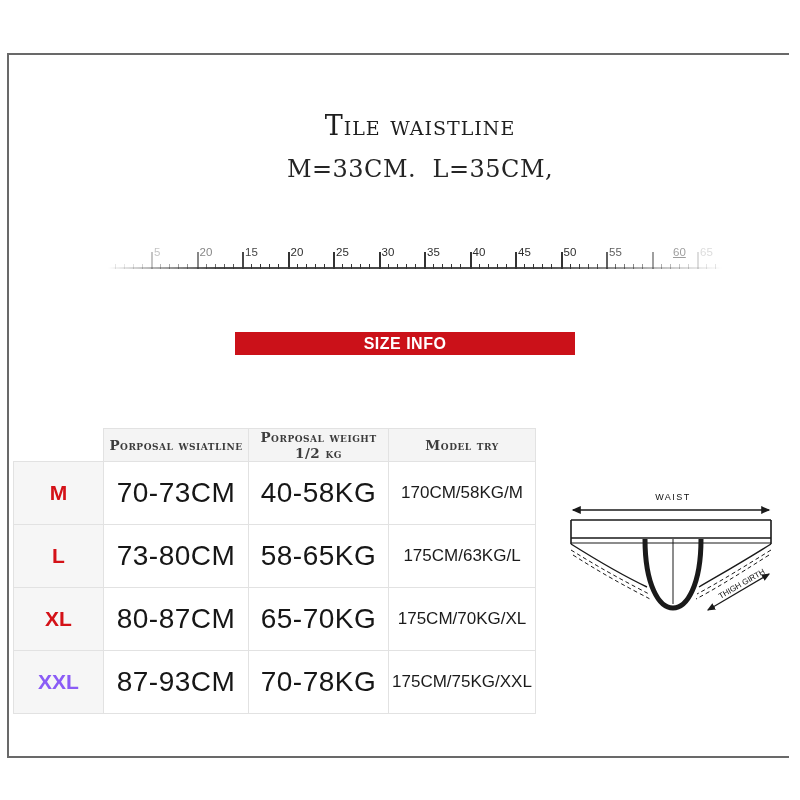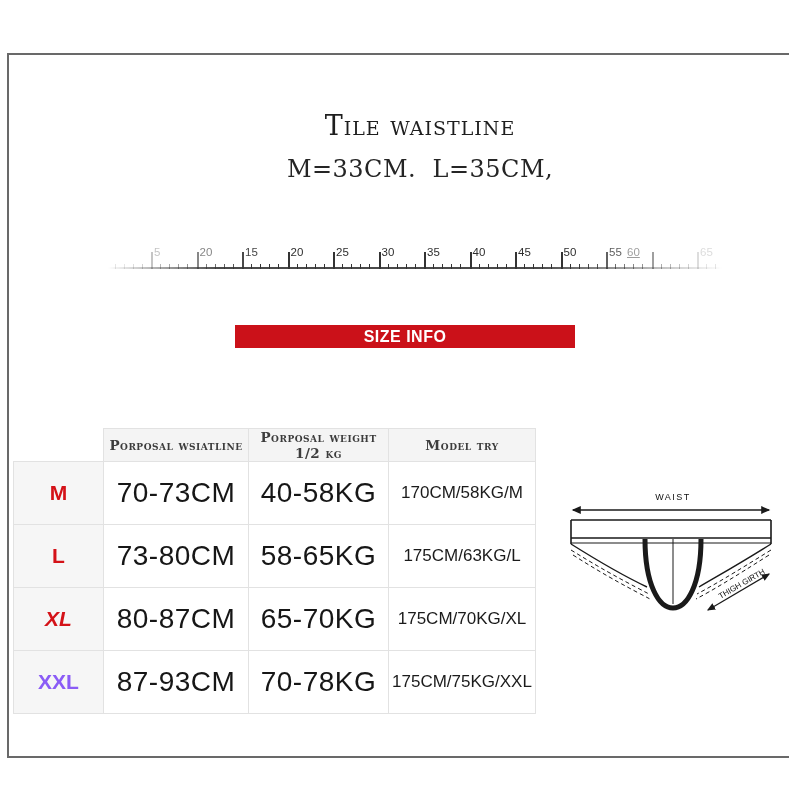--- a/index.html
+++ b/index.html
@@ -23,21 +23,21 @@
   .ruler{position:absolute;left:108px;top:246px;width:614px;height:23px;}
   .ruler-baseline{position:absolute;left:0;bottom:0;width:100%;height:0;border-bottom:2px solid #4a4a4a;
     -webkit-mask-image:linear-gradient(to right,transparent,#000 18%,#000 70%,transparent);
     mask-image:linear-gradient(to right,transparent,#000 18%,#000 70%,transparent);}
   .tick{position:absolute;bottom:0;width:1px;background:#333;}
   .tick.major{width:2px;height:17px;}
   .tick.minor{height:5px;}
   .tick-label{position:absolute;top:0;font-size:11.5px;color:#2e2e2e;font-family:"Liberation Sans",sans-serif;}
 
   
-  .banner{position:absolute;left:235px;top:325px;width:340px;height:23px;display:flex;
+  .banner{position:absolute;left:235px;top:332px;width:340px;height:23px;display:flex;
           align-items:center;justify-content:center;}
   .banner-text{color:#fff;font-size:16px;font-weight:700;letter-spacing:0.5px;transform:scaleY(1.08);}
 
   
   table.size-table{position:absolute;left:13px;top:428px;border-collapse:collapse;table-layout:fixed;}
   .size-table th,.size-table td{border:1px solid #e2e2e2;text-align:center;vertical-align:middle;padding:0;}
   .size-table thead th{height:30px;background:#f4f4f4;
       font-family:"DejaVu Serif","Liberation Serif",serif;font-variant:small-caps;
       font-weight:600;font-size:13.5px;color:#3c3c3c;letter-spacing:0.5px;}
   .size-table thead th.blank{background:#fff;border-top:none;border-left:none;}
@@ -127,21 +127,21 @@
       <div class="tick minor" style="left: 470.7px; opacity: 0.955333;"></div>
       <div class="tick minor" style="left: 479.8px; opacity: 0.894667;"></div>
       <div class="tick minor" style="left: 488.9px; opacity: 0.834;"></div>
       <div class="tick major" style="left: 498px; opacity: 0.773333;"></div>
       <span class="tick-label" style="left: 501px; opacity: 0.773333;">55</span>
       <div class="tick minor" style="left: 507.1px; opacity: 0.712667;"></div>
       <div class="tick minor" style="left: 516.2px; opacity: 0.652;"></div>
       <div class="tick minor" style="left: 525.3px; opacity: 0.591333;"></div>
       <div class="tick minor" style="left: 534.4px; opacity: 0.530667;"></div>
       <div class="tick major" style="left: 543.5px; opacity: 0.47;"></div>
-      <span class="tick-label" style="left: 519px; opacity: 0.47; text-decoration: underline;">60</span>
+      <span class="tick-label" style="left: 565px; opacity: 0.47; text-decoration: underline;">60</span>
       <div class="tick minor" style="left: 552.6px; opacity: 0.409333;"></div>
       <div class="tick minor" style="left: 561.7px; opacity: 0.348667;"></div>
       <div class="tick minor" style="left: 570.8px; opacity: 0.288;"></div>
       <div class="tick minor" style="left: 579.9px; opacity: 0.227333;"></div>
       <div class="tick major" style="left: 589px; opacity: 0.166667;"></div>
       <span class="tick-label" style="left: 592px; opacity: 0.166667;">65</span>
       <div class="tick minor" style="left: 598.1px; opacity: 0.13;"></div>
       <div class="tick minor" style="left: 607.2px; opacity: 0.13;"></div>
     </div>
 
@@ -171,21 +171,21 @@
           <td class="cell-big">40-58KG</td>
           <td class="cell-model">170CM/58KG/M</td>
         </tr>
         <tr>
           <th style="color: rgb(212, 18, 24);">L</th>
           <td class="cell-big">73-80CM</td>
           <td class="cell-big">58-65KG</td>
           <td class="cell-model">175CM/63KG/L</td>
         </tr>
         <tr>
-          <th style="color: rgb(212, 18, 24); font-style: italic;">XL</th>
+          <th style="color: rgb(212, 18, 24);">XL</th>
           <td class="cell-big">80-87CM</td>
           <td class="cell-big">65-70KG</td>
           <td class="cell-model">175CM/70KG/XL</td>
         </tr>
         <tr>
           <th style="color: #8b5cf6;">XXL</th>
           <td class="cell-big">87-93CM</td>
           <td class="cell-big">70-78KG</td>
           <td class="cell-model">175CM/75KG/XXL</td>
         </tr>

